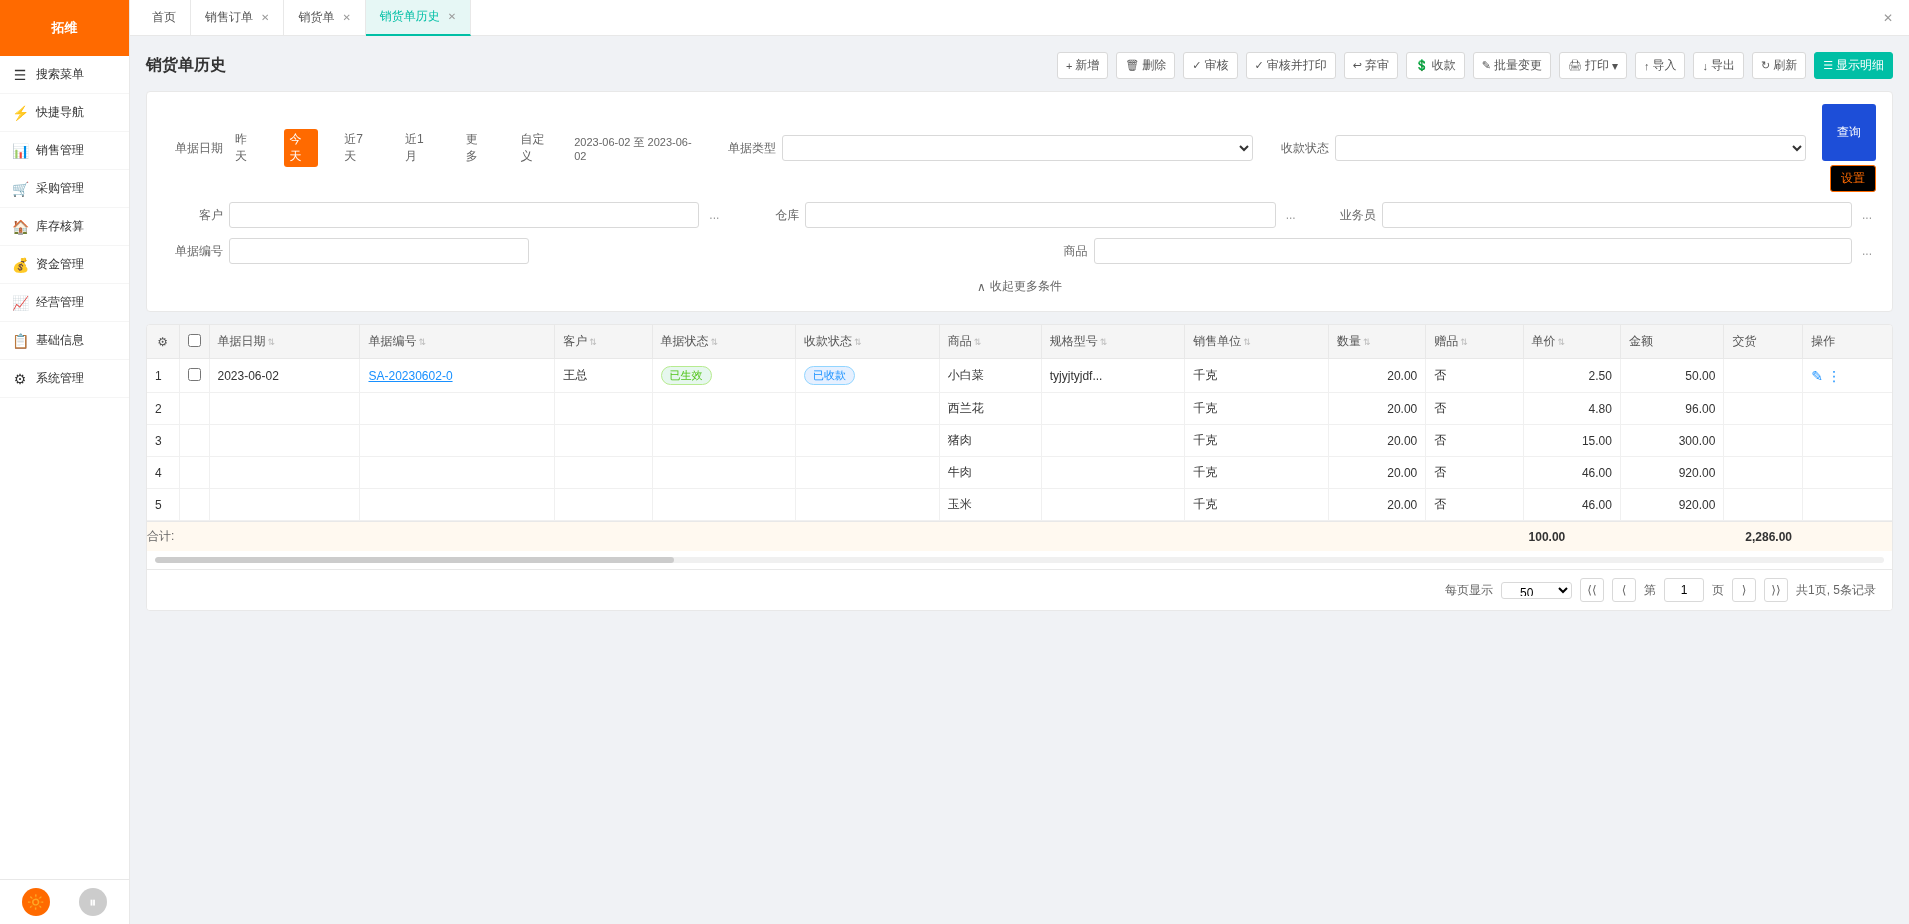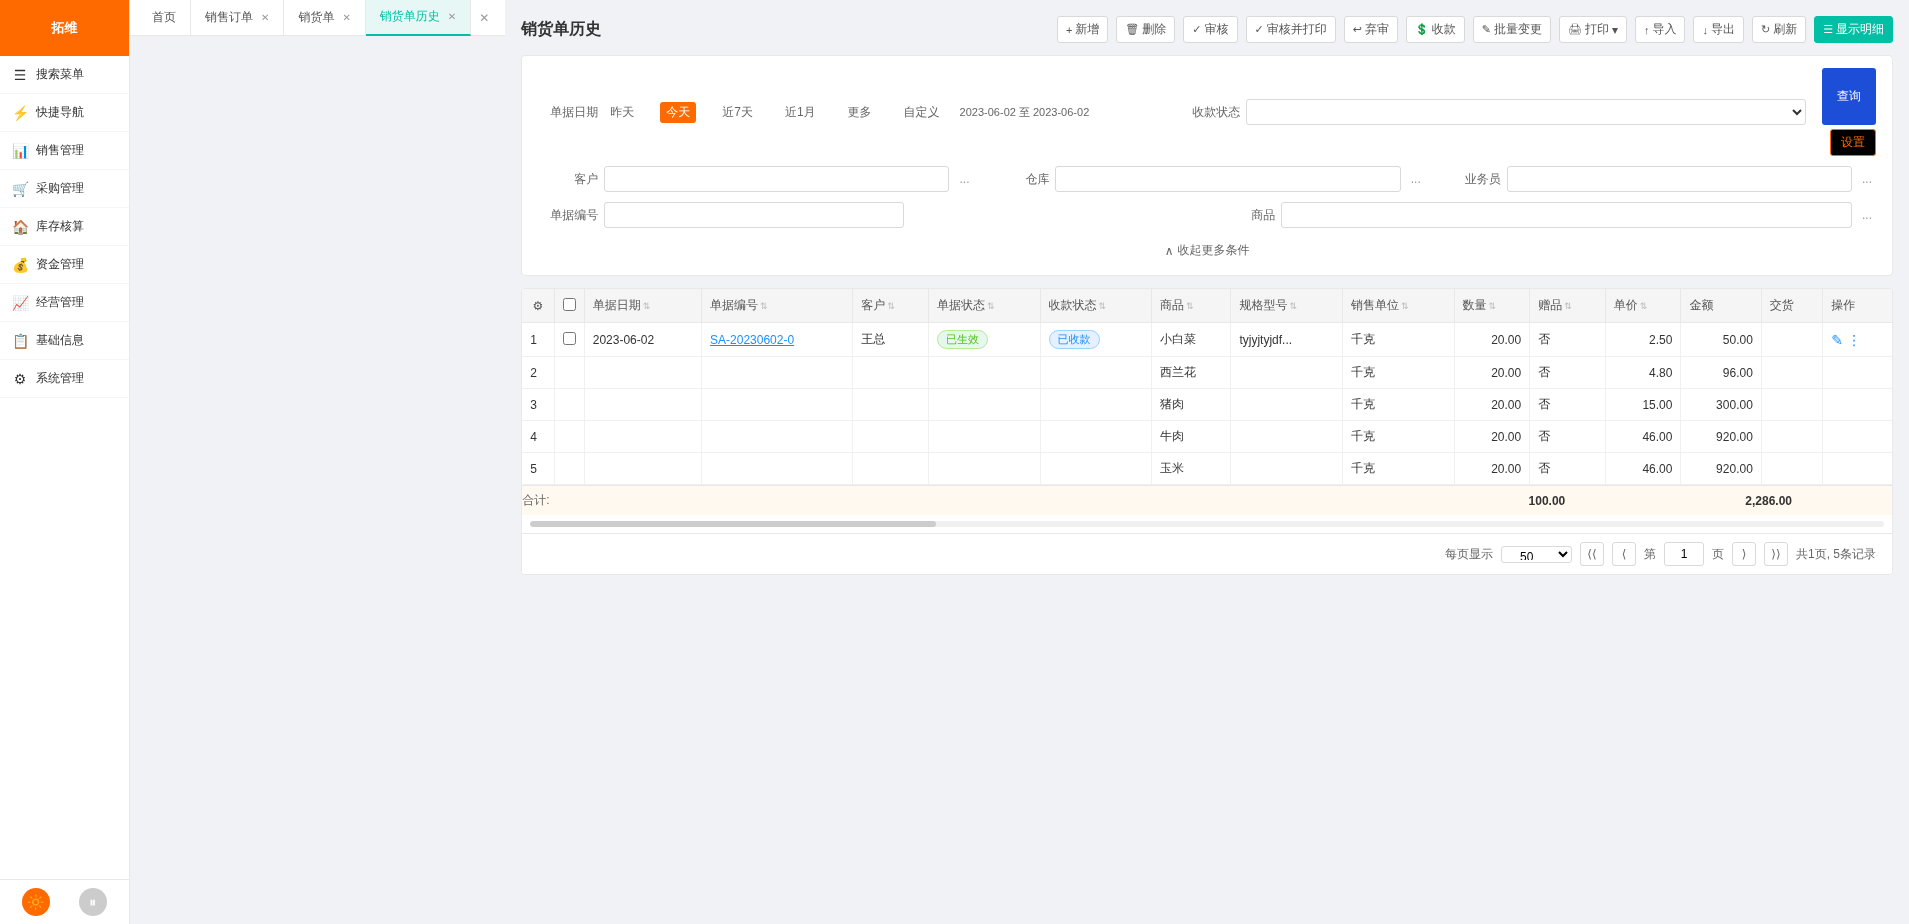--- a/index.html
+++ b/index.html
@@ -47,21 +47,21 @@
       background: #ff6a00;
       border-radius: 50%;
       display: flex; align-items: center; justify-content: center;
       color: #fff; font-size: 14px; cursor: pointer;
     }
 
     
     .main {
       flex: 1;
       display: flex;
-      flex-direction: row;
+      flex-direction: column;
       overflow: hidden;
     }
 
     
     .tab-bar {
       display: flex;
       align-items: center;
       background: #fff;
       border-bottom: 1px solid #e8e8e8;
       height: 36px;
@@ -473,20 +473,26 @@
           <span class="filter-label">单据日期</span>
           <div class="date-shortcuts">
             <span class="date-shortcut">昨天</span>
             <span class="date-shortcut active">今天</span>
             <span class="date-shortcut">近7天</span>
             <span class="date-shortcut">近1月</span>
             <span class="date-shortcut">更多</span>
             <span class="date-shortcut">自定义</span>
           </div>
           <span class="date-range" style="margin-left:8px;">2023-06-02 至 2023-06-02</span>
+        </div>
+        <div class="filter-field">
+          <span class="filter-label">单据类型</span>
+          <select class="filter-select">
+            <option value=""></option>
+          </select>
         </div>
         <div class="filter-field">
           <span class="filter-label">收款状态</span>
           <select class="filter-select">
             <option value=""></option>
           </select>
         </div>
         <div style="display:flex;flex-direction:column;gap:4px;">
           <button class="query-btn">查询</button>
           <button class="settings-btn">设置</button>

